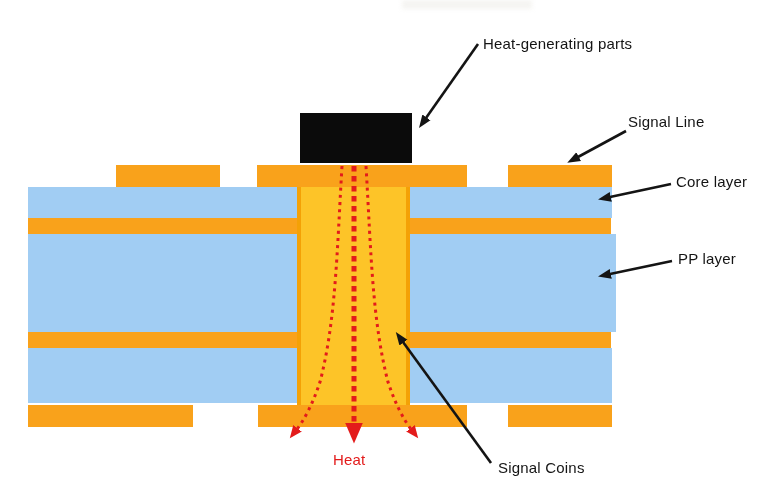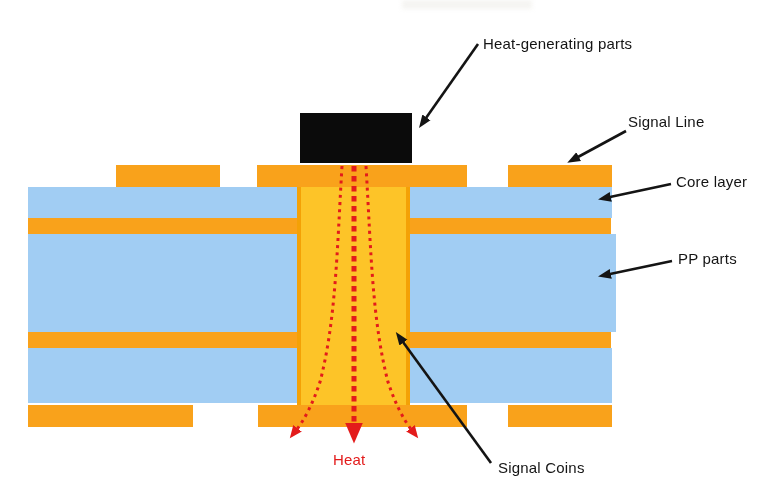--- a/index.html
+++ b/index.html
@@ -83,17 +83,17 @@
     <path class="black-arrow" d="M478,44 L426,118" marker-end="url(#mk-black)"></path>
     <path class="black-arrow" d="M626,131 L578,157" marker-end="url(#mk-black)"></path>
     <path class="black-arrow" d="M671,184 L610,197" marker-end="url(#mk-black)"></path>
     <path class="black-arrow" d="M672,261 L610,274" marker-end="url(#mk-black)"></path>
     <path class="black-arrow" d="M491,463 L403,342" marker-end="url(#mk-black)"></path>
   </svg>
 
   <div class="lbl" style="left:483px;top:35px;">Heat-generating parts</div>
   <div class="lbl" style="left:676px;top:173px;">Core layer</div>
   <div class="lbl" style="left:628px;top:113px;">Signal Line</div>
-  <div class="lbl" style="left:678px;top:250px;">PP parts</div>
+  <div class="lbl" style="left:678px;top:250px;">PP layer</div>
   <div class="lbl" style="left:498px;top:459px;">Signal Coins</div>
   <div class="lbl red" style="left:333px;top:451px;">Heat</div>
 
 </div>
 
 </body></html>

